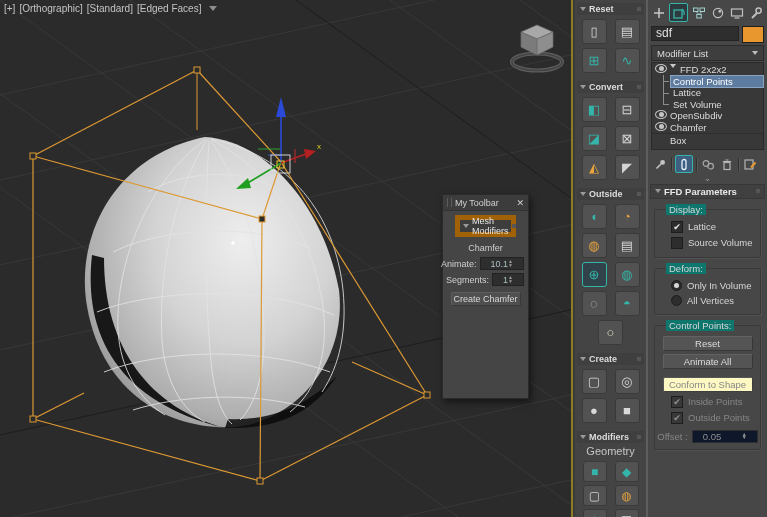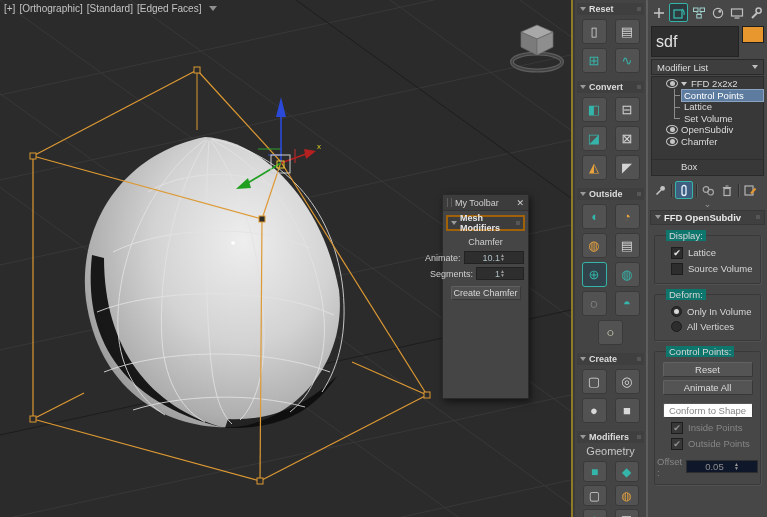--- a/index.html
+++ b/index.html
@@ -11,53 +11,53 @@
   
   .viewport{position:absolute;left:0;top:0;width:571px;height:517px;background:#2b2b2b;border-right:2px solid #8f7a25;}
   .vp-label{position:absolute;left:4px;top:3px;display:flex;gap:4px;font-size:10px;color:#c4c4c4;z-index:5;align-items:center}
   .vp-label span{cursor:default}
   .funnel{width:0;height:0;border-left:4px solid transparent;border-right:4px solid transparent;border-top:5px solid #8f8f8f;margin-left:4px}
   
   .dialog{position:absolute;left:442px;top:194px;width:85px;height:203px;background:#454545;border:1px solid #2a2a2a;box-shadow:2px 3px 7px rgba(0,0,0,.55);z-index:10;font-size:9px}
   .dlg-title{height:15px;background:#3c3c3c;display:flex;align-items:center;padding:0 4px;gap:3px;color:#d0d0d0;border-bottom:1px solid #333}
   .dlg-grip{width:3px;height:9px;border-left:1px solid #5d5d5d;border-right:1px solid #5d5d5d}
   .dlg-close{margin-left:auto;color:#cfcfcf;font-size:9px;cursor:default}
-  .dlg-rollout{margin:4px 3px 0;background:#3d3d3d;border:2px solid #a16207;height:12px;display:flex;align-items:center;gap:3px;padding:0 3px;font-weight:bold;color:#e6e6e6}
+  .dlg-rollout{margin:4px 12px 0;background:#3d3d3d;border:5px solid #a16207;height:12px;display:flex;align-items:center;gap:3px;padding:0 3px;font-weight:normal;color:#e6e6e6}
   .tri{width:0;height:0;border-left:3px solid transparent;border-right:3px solid transparent;border-top:4px solid #9a9a9a;flex:none}
   .grip-sq{margin-left:auto;width:4px;height:4px;background:#565656;flex:none}
   .dlg-body{padding:4px 3px 0}
   .dlg-center{ text-align:center;color:#cfcfcf;margin:2px 0 4px}
   .mini-row{display:flex;align-items:center;justify-content:flex-end;gap:3px;margin:3px 1px;color:#cfcfcf}
-  .spin-box{background:#2e2e2e;border:1px solid #222;width:36px;height:11px;display:flex;align-items:center;justify-content:space-between;padding:0 18px;color:#aebfc6}
+  .spin-box{background:#2e2e2e;border:1px solid #222;width:36px;height:11px;display:flex;align-items:center;justify-content:space-between;padding:0 10px;color:#aebfc6}
   .spin-arrows{display:flex;flex-direction:column;color:#9a9a9a;font-size:5px;line-height:3.2px}
   .dlg-btn{margin:6px auto 4px;width:68px;background:#4f4f4f;border:1px solid #5f5f5f;border-bottom-color:#383838;border-right-color:#383838;border-radius:2px;text-align:center;color:#d8d8d8;padding:1px 0}
   
   .mid-col{position:absolute;left:575px;top:0;width:71px;height:517px;background:#444;border-right:2px solid #5e5e5e;overflow:hidden}
   .tb-header{margin:3px 2px 1px;height:12px;background:#3f3f3f;display:flex;align-items:center;gap:3px;padding:0 3px;font-size:9px;font-weight:bold;color:#dcdcdc}
   .tb-sublabel{text-align:center;font-size:11px;color:#c6c6c6;margin:2px 0 1px}
   .tb-grid{display:flex;flex-wrap:wrap;justify-content:center;gap:4px 8px;padding:3px 0 5px}
   .tb-btn{width:23px;height:23px;background:#525252;border:1px solid #3a3a3a;border-radius:3px;display:flex;align-items:center;justify-content:center;font-size:13px;line-height:1}
   .tb-btn.sel{background:#31424a;border-color:#35b5aa}
   .tb-grid.tight{gap:3px 8px}
   .tb-grid.tight .tb-btn{width:22px;height:19px;font-size:12px}
   
   .cmd{position:absolute;left:648px;top:0;width:119px;height:517px;background:#474747;font-size:9.5px}
   .tabs{height:25px;display:flex;align-items:center;gap:2px;padding:0 2px}
   .tab{width:17px;height:17px;display:flex;align-items:center;justify-content:center;border-radius:2px}
   .tab.active{border:1px solid #35b5aa;background:#2e3a3e}
   .name-row{display:flex;gap:3px;margin:1px 3px 2px}
-  .name-field{flex:1;background:#2e2e2e;border:1px solid #232323;color:#e2e2e2;height:13px;line-height:13px;padding:8px 4px;font-size:16px}
+  .name-field{flex:1;background:#2e2e2e;border:1px solid #232323;color:#e2e2e2;height:13px;line-height:13px;padding:0 4px;font-size:12px}
   .color-swatch{width:20px;height:15px;background:#e8962e;border:1px solid #1f1f1f}
   .mod-list{margin:1px 3px;background:#3e3e3e;border:1px solid #2a2a2a;height:14px;display:flex;align-items:center;justify-content:space-between;padding:0 5px;color:#dcdcdc}
   .dd-arrow{width:0;height:0;border-left:3.5px solid transparent;border-right:3.5px solid transparent;border-top:4px solid #bdbdbd}
   .stack{margin:1px 3px;background:#383838;border:1px solid #2a2a2a;padding:1px 0 2px}
-  .stack-row{height:11.5px;display:flex;align-items:center;padding-left:14px;color:#dcdcdc;position:relative}
+  .stack-row{height:11.5px;display:flex;padding-left:3px;color:#dcdcdc;position:relative}
   .stack-row .lbl{flex:1;padding:0 2px;white-space:nowrap;overflow:hidden}
   .stack-row.selected .lbl{background:#5d7ca0;color:#fff;outline:1px solid #8aa3c0}
-  .stack-row.base{border-top:1px solid #2e2e2e;margin-top:12px;padding-top:1px}
+  .stack-row.base{border-top:1px solid #2e2e2e;margin-top:0;padding-top:1px}
   .eye{display:inline-block;width:10px;height:7px;border:1px solid #c4c4c4;border-radius:50%;position:relative;flex:none;margin-right:1px}
   .eye::after{content:"";position:absolute;left:2.5px;right:2.5px;top:1px;bottom:1px;border-radius:50%;background:#c4c4c4}
   .tri-down{width:0;height:0;border-left:3.5px solid transparent;border-right:3.5px solid transparent;border-top:4.5px solid #c8c8c8;margin:0 2px;flex:none}
   .spacer-eye{width:13px;flex:none}
   .tree{width:13px;height:100%;position:relative;flex:none;margin-left:3px}
   .tree::before{content:"";position:absolute;left:5px;top:-1px;bottom:-1px;border-left:1px solid #8c8c8c}
   .tree.last::before{bottom:50%}
   .tree::after{content:"";position:absolute;left:5px;width:6px;top:50%;border-top:1px solid #8c8c8c}
   .stack-tools{display:flex;align-items:center;gap:3px;padding:4px 4px 2px;height:19px}
   .st-btn{width:16px;height:16px;display:flex;align-items:center;justify-content:center;border-radius:2px}
@@ -66,21 +66,21 @@
   .chevron{height:7px;text-align:center;color:#9a9a9a;font-size:9px;line-height:5px}
   .rollout-header{margin:1px 2px 4px;background:#404040;border:1px solid #373737;height:13px;display:flex;align-items:center;gap:3px;padding:0 4px;font-weight:bold;color:#e8e8e8}
   .rollout-body{padding:2px 4px 0;position:relative}
   .group{border:1px solid #393939;box-shadow:1px 1px 0 rgba(255,255,255,.06);border-radius:2px;margin:4px 2px 10px;padding:7px 2px 4px;position:relative}
   .group-label{position:absolute;top:-6px;left:11px;background:#0f766e;padding:0 3px;color:#d6d6d6}
   .check-row{display:flex;align-items:center;gap:5px;margin:4px 0 4px 14px}
   .checkbox{width:10px;height:10px;background:#2d2d2d;border:1px solid #1d1d1d;display:flex;align-items:center;justify-content:center;font-size:9px;color:#e6e6e6;flex:none}
   .radio{width:9px;height:9px;border-radius:50%;background:#2d2d2d;border:1px solid #1d1d1d;position:relative;flex:none}
   .radio.sel::after{content:"";position:absolute;inset:2px;border-radius:50%;background:#d8d8d8}
   .btn{display:block;margin:3px auto;background:#545454;border:1px solid #626262;border-bottom-color:#373737;border-right-color:#373737;border-radius:2px;color:#dcdcdc;text-align:center;padding:1px 0;width:88px}
-  .btn.disabled{color:#868686;background:#ffffff;border-color:#575757 #3e3e3e #3e3e3e #575757}
+  .btn.disabled{color:#868686;background:#fef9c3;border-color:#575757 #3e3e3e #3e3e3e #575757}
   .dim{color:#868686}
   .dim .checkbox{color:#909090;background:#383838}
   .spin-row{display:flex;align-items:center;justify-content:center;gap:4px;margin:6px 0 2px}
   .spin-box.disabled{background:#0f172a;color:#8e8e8e;border-color:#2e2e2e}
   .spin-box.wide{width:44px}
 </style>
 </head>
 <body>
 
 <div class="viewport">
@@ -469,21 +469,21 @@
       <svg width="14" height="13">
           <rect x="2" y="2" width="8" height="9" fill="none" stroke="#b4b4b4" stroke-width="1.2"></rect>
           <path d="M8 9.5 L12.5 4.5" stroke="#e8972f" stroke-width="2"></path>
         </svg>
     </span>
   </div>
   <div class="chevron">⌄</div>
 
   <div class="rollout-header">
     <span class="tri"></span>
-    <span>FFD OpenSubdiv</span>
+    <span>FFD Parameters</span>
     <span class="grip-sq"></span>
   </div>
 
   <div class="rollout-body">
 
     <div class="group">
       <span class="group-label">Display:</span>
       <div class="check-row">
         <span class="checkbox">✔</span>
         <span>Lattice</span>

